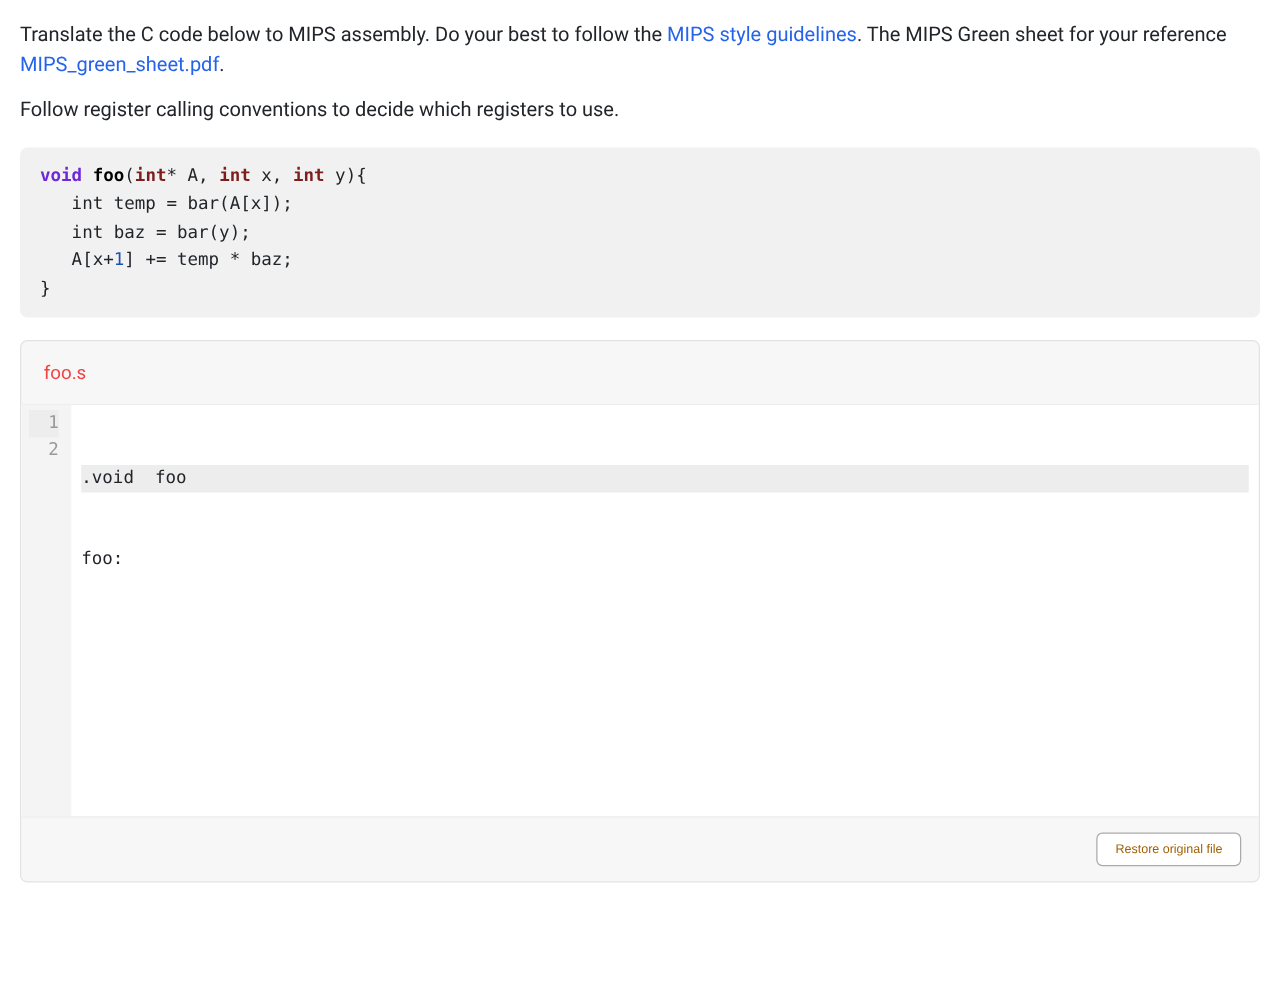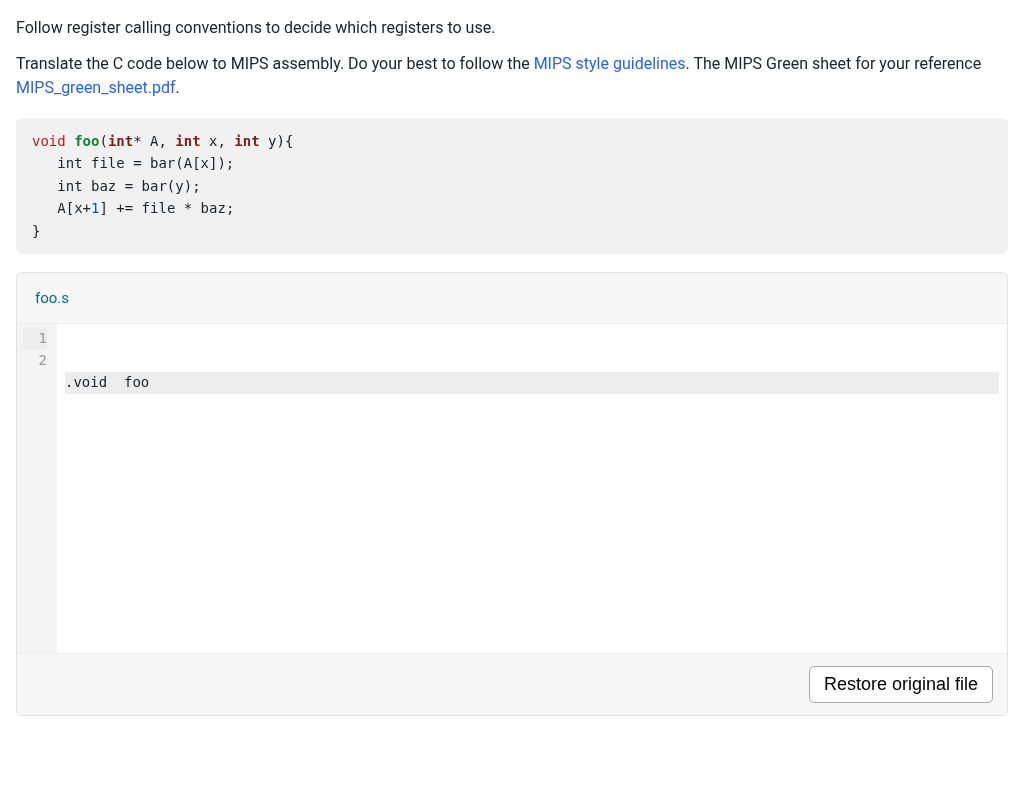--- a/index.html
+++ b/index.html
@@ -26,34 +26,34 @@
       background: #f1f1f1;
       border-radius: 6px;
       padding: 12px 16px;
       margin: 18px 0;
       font-family: ui-monospace, SFMono-Regular, "SF Mono", Menlo, Consolas, monospace;
       font-size: 14px;
       line-height: 1.6;
       white-space: pre;
       overflow-x: auto;
     }
-    .kw { color: #b91c1c; font-weight: 400; }
-    .fn { color: #15803d; font-weight: 600; }
+    .kw { color: #6d28d9; font-weight: 700; }
+    .fn { color: #000000; font-weight: 600; }
     .ty { color: #7f1d1d; font-weight: 600; }
     .num { color: #1a4fb4; }
     .editor-container {
       border: 1px solid #e2e2e2;
       border-radius: 6px;
       background: #f7f7f7;
       overflow: hidden;
     }
     .editor-header {
       padding: 14px 18px;
       font-size: 15px;
-      color: #0369a1;
+      color: #ef4444;
     }
     .editor-body {
       display: flex;
       background: #fff;
       border-top: 1px solid #eee;
       min-height: 330px;
     }
     .gutter {
       background: #f4f4f4;
       color: #999;
@@ -88,48 +88,49 @@
       justify-content: flex-end;
       padding: 12px 14px;
       border-top: 1px solid #eee;
       background: #f7f7f7;
     }
     .restore-btn {
       border: 1px solid #aaa;
       background: #fff;
       border-radius: 5px;
       padding: 7px 14px;
-      font-size: 18px;
-      color: #000000;
+      font-size: 10px;
+      color: #a16207;
       cursor: pointer;
     }
   </style>
 </head>
 <body>
 
 <div class="instructions">
-  <p>Follow register calling conventions to decide which registers to use.</p>
   <p>
     <span>Translate the C code below to MIPS assembly. Do your best to follow the </span><a href="#">MIPS style guidelines</a><span>. The MIPS Green sheet for your reference </span><a href="#">MIPS_green_sheet.pdf</a><span>.</span>
   </p>
+  <p>Follow register calling conventions to decide which registers to use.</p>
 </div>
 
 <div class="code-block"><span class="kw">void</span> <span class="fn">foo</span>(<span class="ty">int</span><span>*</span><span> A, </span><span class="ty">int</span><span> x, </span><span class="ty">int</span><span> y){</span>
-<span>   int file = bar(A[x]);</span>
+<span>   int temp = bar(A[x]);</span>
 <span>   int baz = bar(y);</span>
-<span>   A[x+</span><span class="num">1</span><span>] += file * baz;</span>
+<span>   A[x+</span><span class="num">1</span><span>] += temp * baz;</span>
 <span>}</span></div>
 
 <div class="editor-container">
   <div class="editor-header">foo.s</div>
   <div class="editor-body">
     <div class="gutter">
       <div class="line-active">1</div>
       <div>2</div>
     </div>
     <div class="code-area" contenteditable="true" spellcheck="false" style="">
       <div class="line-active">.void  foo</div>
+      <div>foo:</div>
     </div>
   </div>
   <div class="editor-footer">
     <button class="restore-btn">Restore original file</button>
   </div>
 </div>
 
 </body></html>

